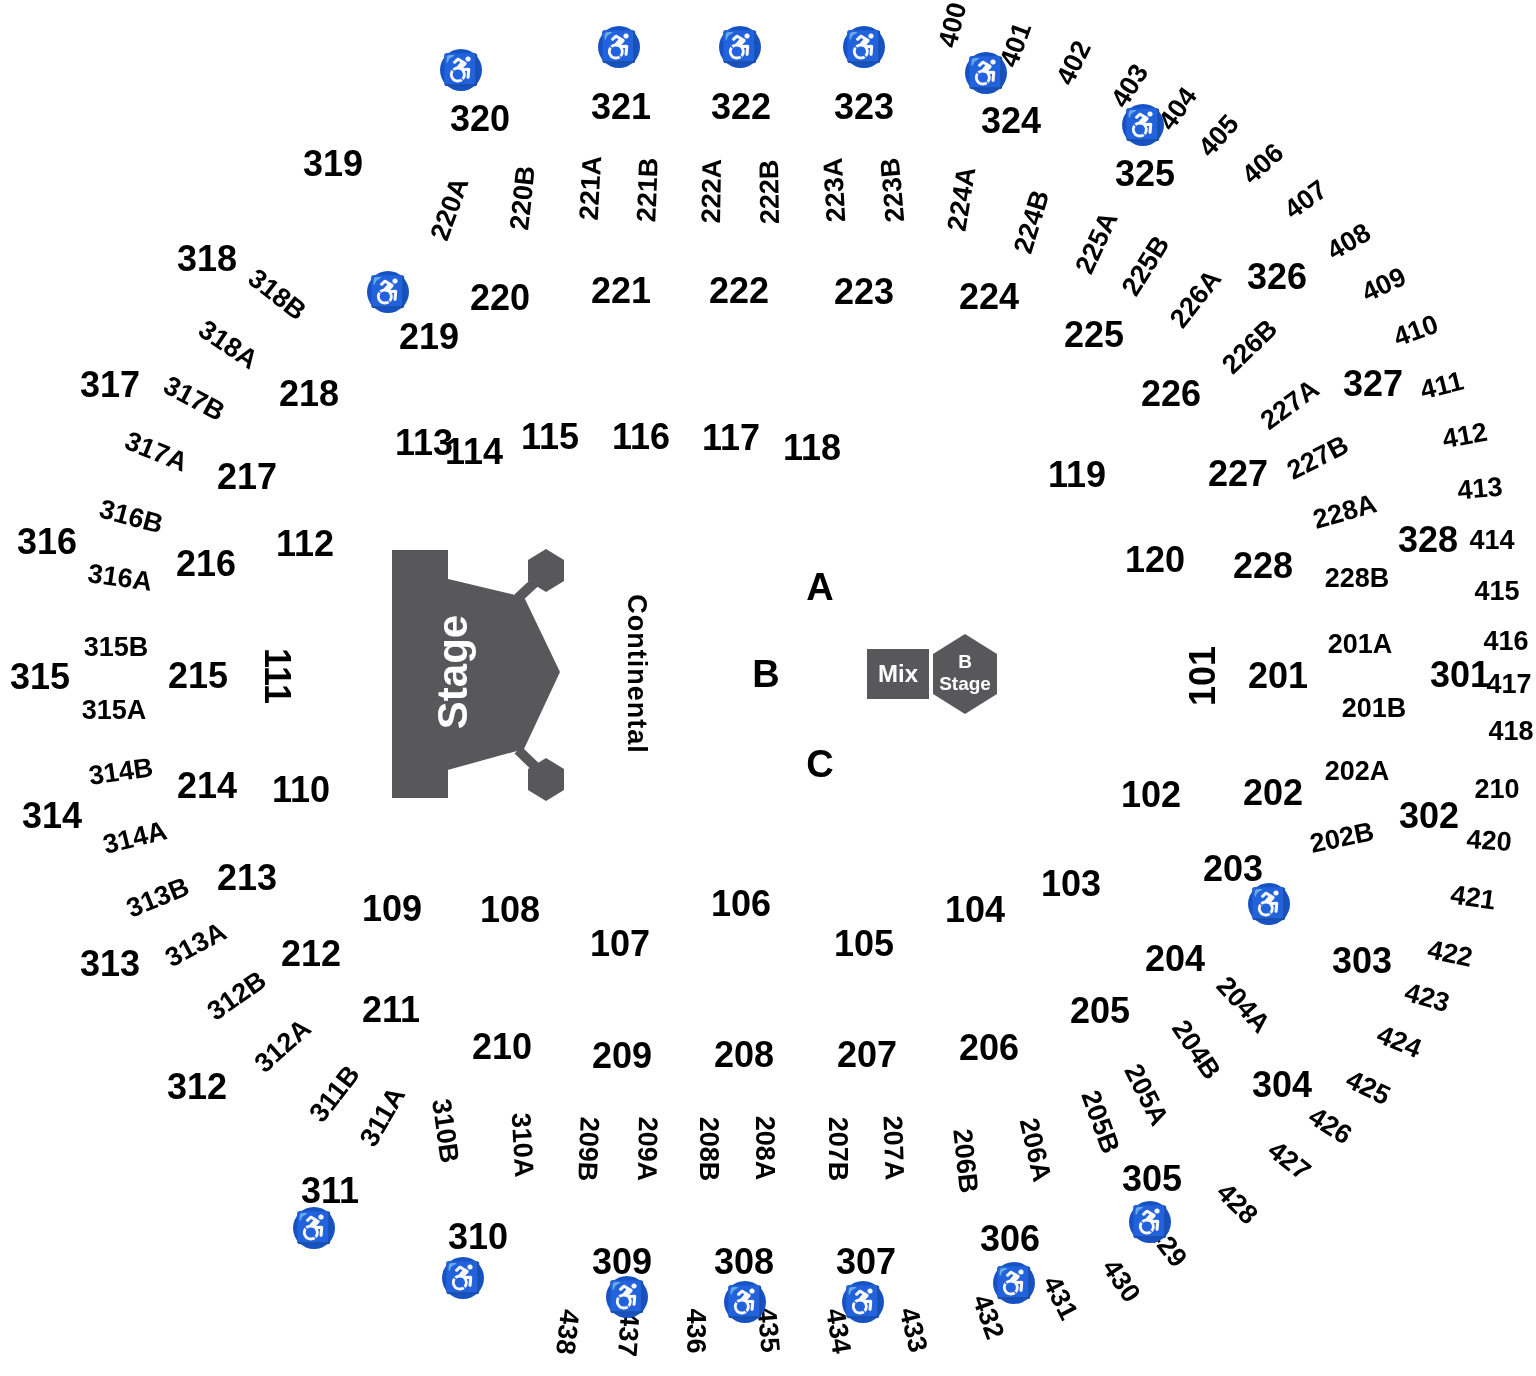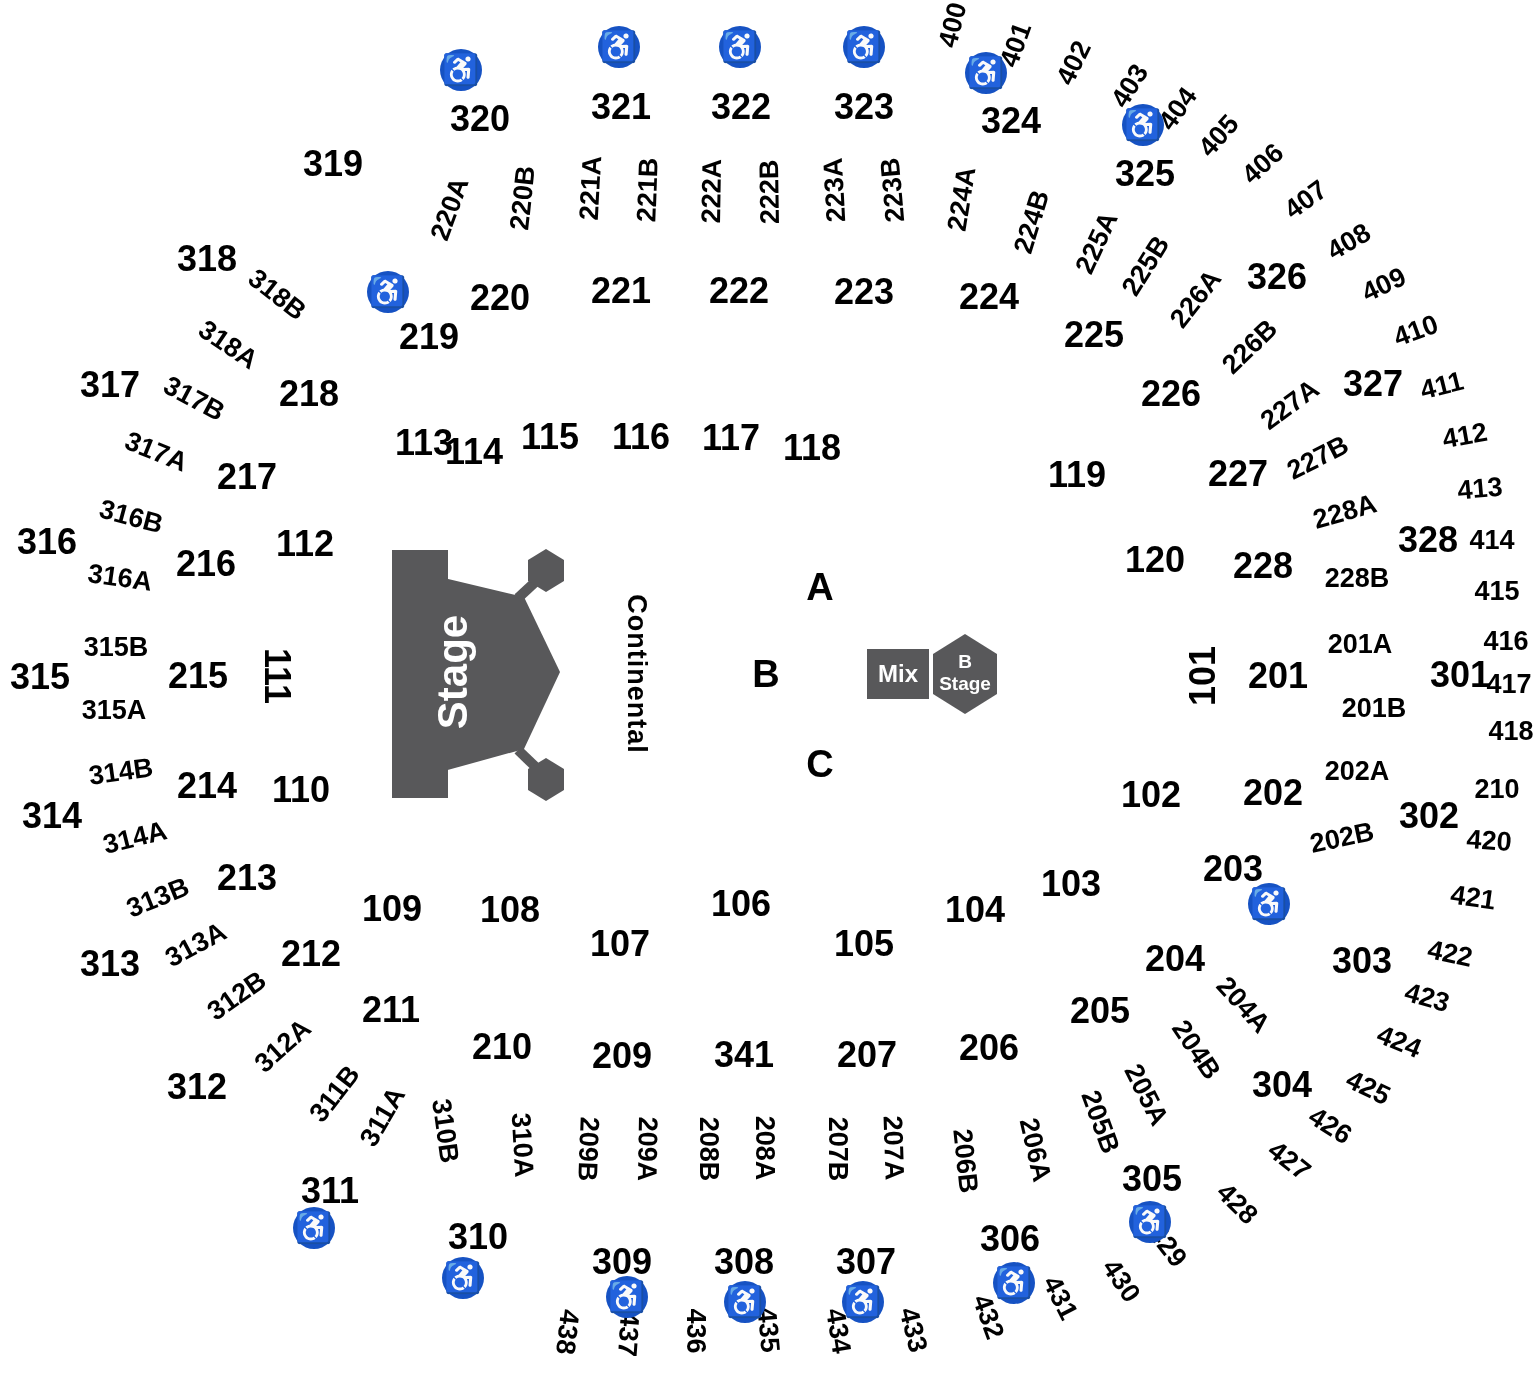--- a/index.html
+++ b/index.html
@@ -85,21 +85,21 @@
       <div class="lbl lbl-main" style="left: 812px; top: 448px; transform: translate(-50%, -50%) rotate(0deg);">118</div>
       <div class="lbl lbl-main" style="left: 1077px; top: 475px; transform: translate(-50%, -50%) rotate(0deg);">119</div>
       <div class="lbl lbl-main" style="left: 1155px; top: 560px; transform: translate(-50%, -50%) rotate(0deg);">120</div>
       <div class="lbl lbl-main" style="left: 1278px; top: 676px; transform: translate(-50%, -50%) rotate(0deg);">201</div>
       <div class="lbl lbl-main" style="left: 1273px; top: 793px; transform: translate(-50%, -50%) rotate(0deg);">202</div>
       <div class="lbl lbl-main" style="left: 1233px; top: 869px; transform: translate(-50%, -50%) rotate(0deg);">203</div>
       <div class="lbl lbl-main" style="left: 1175px; top: 959px; transform: translate(-50%, -50%) rotate(0deg);">204</div>
       <div class="lbl lbl-main" style="left: 1100px; top: 1011px; transform: translate(-50%, -50%) rotate(0deg);">205</div>
       <div class="lbl lbl-main" style="left: 989px; top: 1048px; transform: translate(-50%, -50%) rotate(0deg);">206</div>
       <div class="lbl lbl-main" style="left: 867px; top: 1055px; transform: translate(-50%, -50%) rotate(0deg);">207</div>
-      <div class="lbl lbl-main" style="left: 744px; top: 1055px; transform: translate(-50%, -50%) rotate(0deg);">341</div>
+      <div class="lbl lbl-main" style="left: 744px; top: 1055px; transform: translate(-50%, -50%) rotate(0deg);">208</div>
       <div class="lbl lbl-main" style="left: 622px; top: 1056px; transform: translate(-50%, -50%) rotate(0deg);">209</div>
       <div class="lbl lbl-main" style="left: 502px; top: 1047px; transform: translate(-50%, -50%) rotate(0deg);">210</div>
       <div class="lbl lbl-main" style="left: 391px; top: 1010px; transform: translate(-50%, -50%) rotate(0deg);">211</div>
       <div class="lbl lbl-main" style="left: 311px; top: 954px; transform: translate(-50%, -50%) rotate(0deg);">212</div>
       <div class="lbl lbl-main" style="left: 247px; top: 878px; transform: translate(-50%, -50%) rotate(0deg);">213</div>
       <div class="lbl lbl-main" style="left: 207px; top: 786px; transform: translate(-50%, -50%) rotate(0deg);">214</div>
       <div class="lbl lbl-main" style="left: 198px; top: 676px; transform: translate(-50%, -50%) rotate(0deg);">215</div>
       <div class="lbl lbl-main" style="left: 206px; top: 564px; transform: translate(-50%, -50%) rotate(0deg);">216</div>
       <div class="lbl lbl-main" style="left: 247px; top: 477px; transform: translate(-50%, -50%) rotate(0deg);">217</div>
       <div class="lbl lbl-main" style="left: 309px; top: 394px; transform: translate(-50%, -50%) rotate(0deg);">218</div>

